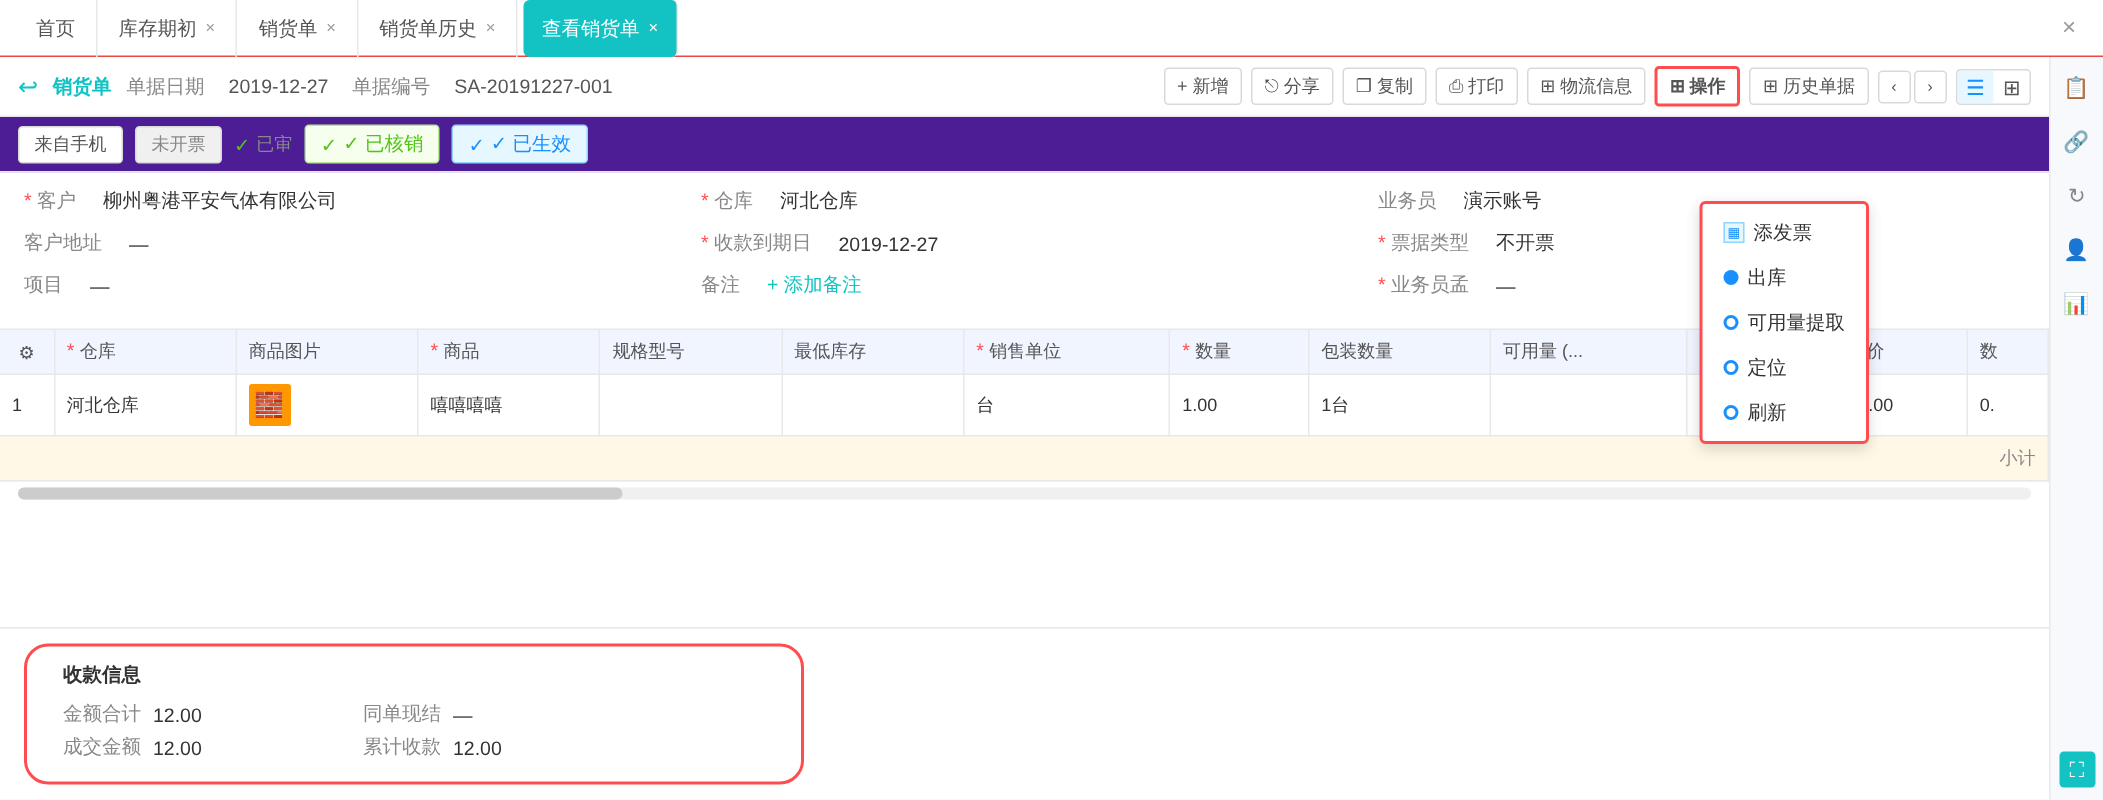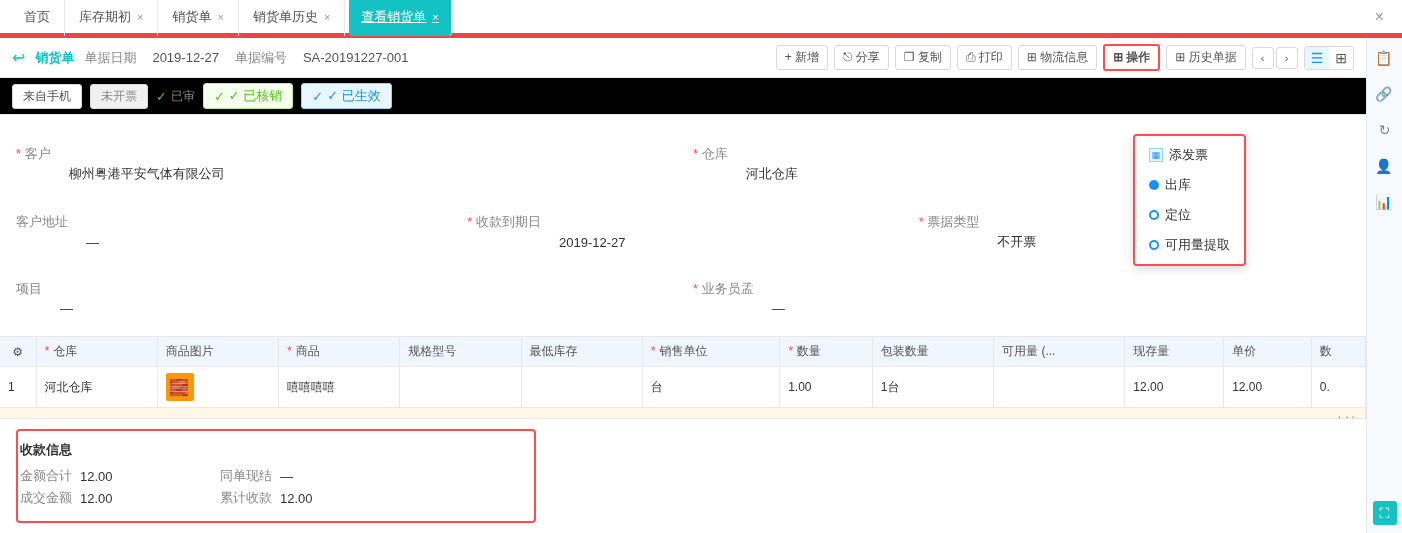--- a/index.html
+++ b/index.html
@@ -3,21 +3,21 @@
   <meta charset="utf-8">
   <style>
     * { box-sizing: border-box; margin: 0; padding: 0; font-family: 'Microsoft YaHei', sans-serif; font-size: 13px; }
     body { background: #f0f2f5; overflow: hidden; }
 
     
     .tab-bar {
       display: flex;
       align-items: center;
       background: #fff;
-      border-bottom: 5px solid #ef4444;
+      border-bottom: 1px solid #ef4444;
       padding: 0 10px;
       height: 38px;
       position: relative;
     }
     .tab-item {
       display: flex;
       align-items: center;
       padding: 0 14px;
       height: 38px;
       cursor: pointer;
@@ -30,21 +30,20 @@
       color: #999;
       font-size: 11px;
       cursor: pointer;
     }
     .tab-item.highlight {
       background: #13c2c2;
       color: #fff;
       border-radius: 4px;
       margin: 0 4px;
       padding: 0 12px;
-      text-decoration: underline;
     }
     .tab-item.highlight .tab-close {
       color: #fff;
     }
     .tab-bar-close {
       margin-left: auto;
       font-size: 16px;
       color: #999;
       cursor: pointer;
       padding: 0 8px;
@@ -157,21 +156,21 @@
       font-size: 14px;
     }
     .btn-view-toggle span.active { background: #e6f7ff; color: #1890ff; }
 
     
     .toolbar2 {
       display: flex;
       align-items: center;
       padding: 5px 12px;
       border-bottom: 1px solid #e8e8e8;
-      background: #000000;
+      background: #4c1d95;
       gap: 8px;
     }
     .btn-secondary {
       display: flex;
       align-items: center;
       gap: 3px;
       padding: 3px 10px;
       border: 1px solid #d9d9d9;
       border-radius: 3px;
       background: #fff;
@@ -212,21 +211,20 @@
     .form-label {
       color: #888;
       white-space: nowrap;
     }
     .form-label.required::before {
       content: '* ';
       color: #ff4d4f;
     }
     .form-value {
       color: #333;
-      margin-top: 40px;
     }
 
     
     .table-wrapper {
       flex: 1;
       overflow: auto;
       border-top: 1px solid #e8e8e8;
     }
     table {
       width: 100%;
@@ -290,22 +288,22 @@
     }
 
     
     .bottom-section {
       padding: 10px 16px;
       background: #fff;
       border-top: 1px solid #e8e8e8;
     }
     .payment-box {
       border: 2px solid #ff4d4f;
-      border-radius: 4px;
-      padding: 10px 2px;
+      border-radius: 16px;
+      padding: 10px 24px;
       max-width: 520px;
     }
     .payment-title {
       font-weight: bold;
       margin-bottom: 8px;
       color: #333;
     }
     .payment-row {
       display: flex;
       gap: 40px;
@@ -466,39 +464,47 @@
     <div class="form-area">
       <div class="form-row">
         <div class="form-field">
           <span class="form-label required">客户</span>
           <span class="form-value">柳州粤港平安气体有限公司</span>
         </div>
         <div class="form-field">
           <span class="form-label required">仓库</span>
           <span class="form-value">河北仓库</span>
         </div>
+        <div class="form-field">
+          <span class="form-label" style="color:#888">业务员</span>
+          <span class="form-value">演示账号</span>
+        </div>
       </div>
       <div class="form-row">
         <div class="form-field">
           <span class="form-label" style="color:#888">客户地址</span>
           <span class="form-value">—</span>
         </div>
         <div class="form-field">
           <span class="form-label required">收款到期日</span>
           <span class="form-value">2019-12-27</span>
         </div>
         <div class="form-field">
           <span class="form-label required">票据类型</span>
           <span class="form-value">不开票</span>
         </div>
       </div>
       <div class="form-row">
         <div class="form-field">
           <span class="form-label" style="color:#888">项目</span>
           <span class="form-value">—</span>
+        </div>
+        <div class="form-field">
+          <span class="form-label" style="color:#888">备注</span>
+          <span class="form-value" style="color:#13c2c2;cursor:pointer;">+ 添加备注</span>
         </div>
         <div class="form-field">
           <span class="form-label required">业务员孟</span>
           <span class="form-value">—</span>
         </div>
       </div>
     </div>
 
     <div class="table-wrapper">
       <table>
@@ -577,25 +583,29 @@
       <div class="dropdown-item">
         <span class="square-icon" style="background:#e6f7ff;border:1px solid #91d5ff;width:14px;height:14px;display:inline-flex;align-items:center;justify-content:center;font-size:9px;color:#1890ff;">▦</span>
         <span>添发票</span>
       </div>
       <div class="dropdown-item">
         <span class="dot dot-blue"></span>
         <span>出库</span>
       </div>
       <div class="dropdown-item">
         <span style="width:10px;height:10px;border-radius:50%;border:2px solid #1890ff;display:inline-block;"></span>
-        <span>定位</span>
+        <span>可用量提取</span>
       </div>
       <div class="dropdown-item">
         <span style="width:10px;height:10px;border-radius:50%;border:2px solid #1890ff;display:inline-block;"></span>
-        <span>可用量提取</span>
+        <span>定位</span>
+      </div>
+      <div class="dropdown-item">
+        <span style="width:10px;height:10px;border-radius:50%;border:2px solid #1890ff;display:inline-block;"></span>
+        <span>刷新</span>
       </div>
     </div>
 
   </div>
 
   <div class="right-sidebar">
     <div class="sidebar-icon">📋</div>
     <div class="sidebar-icon">🔗</div>
     <div class="sidebar-icon">↻</div>
     <div class="sidebar-icon">👤</div>

